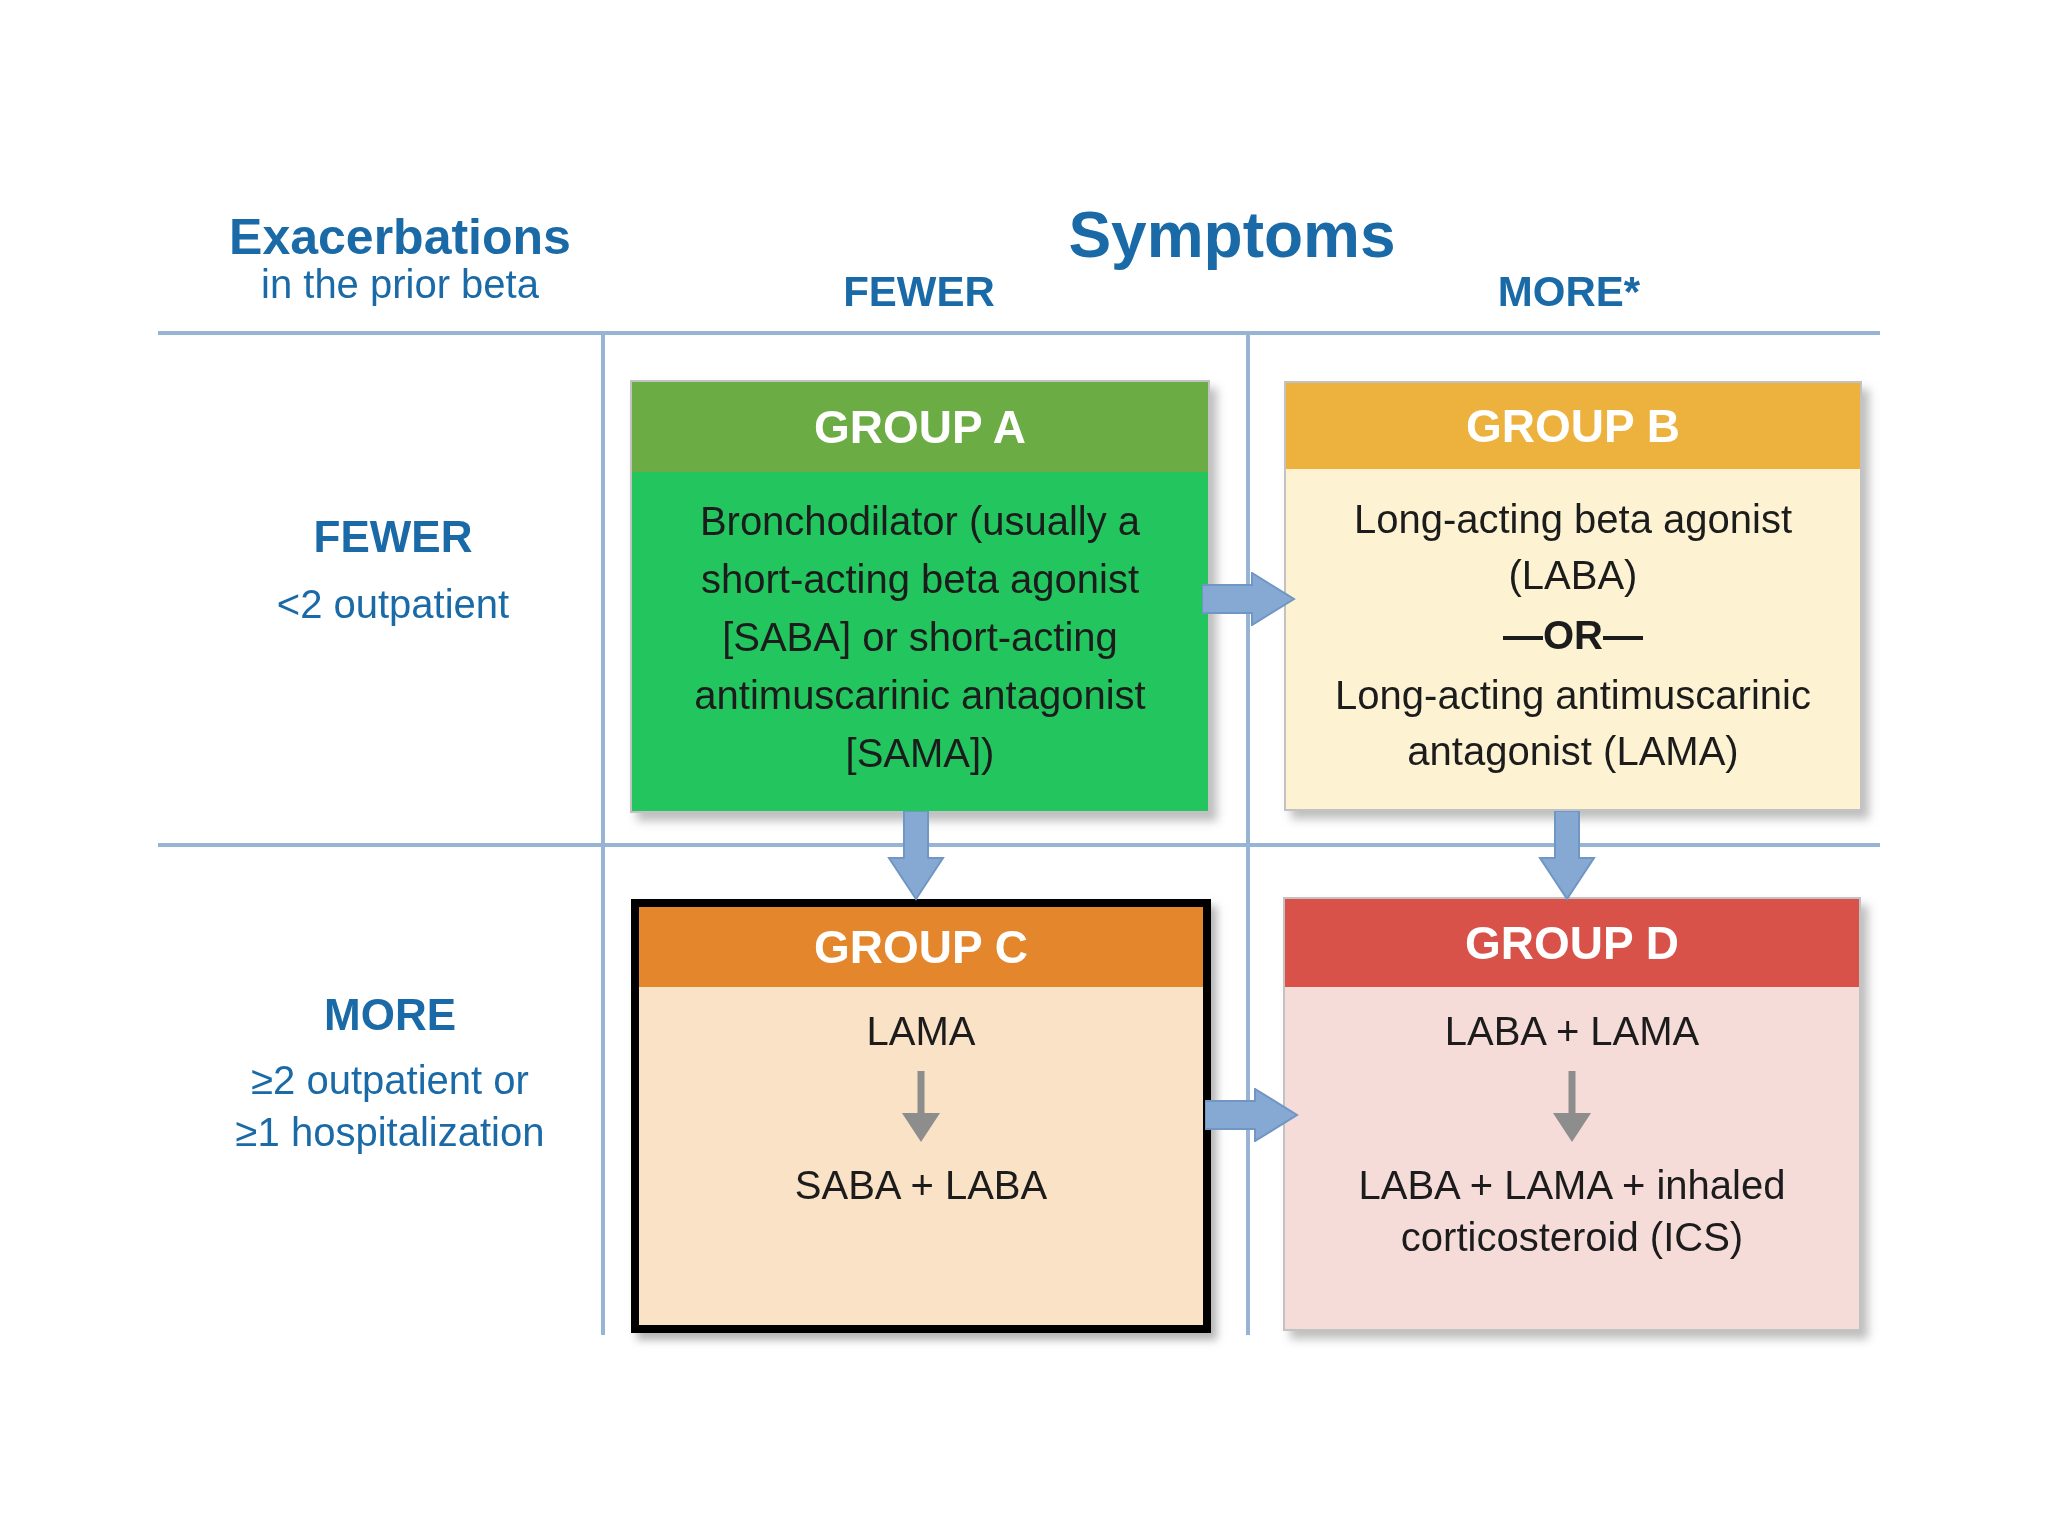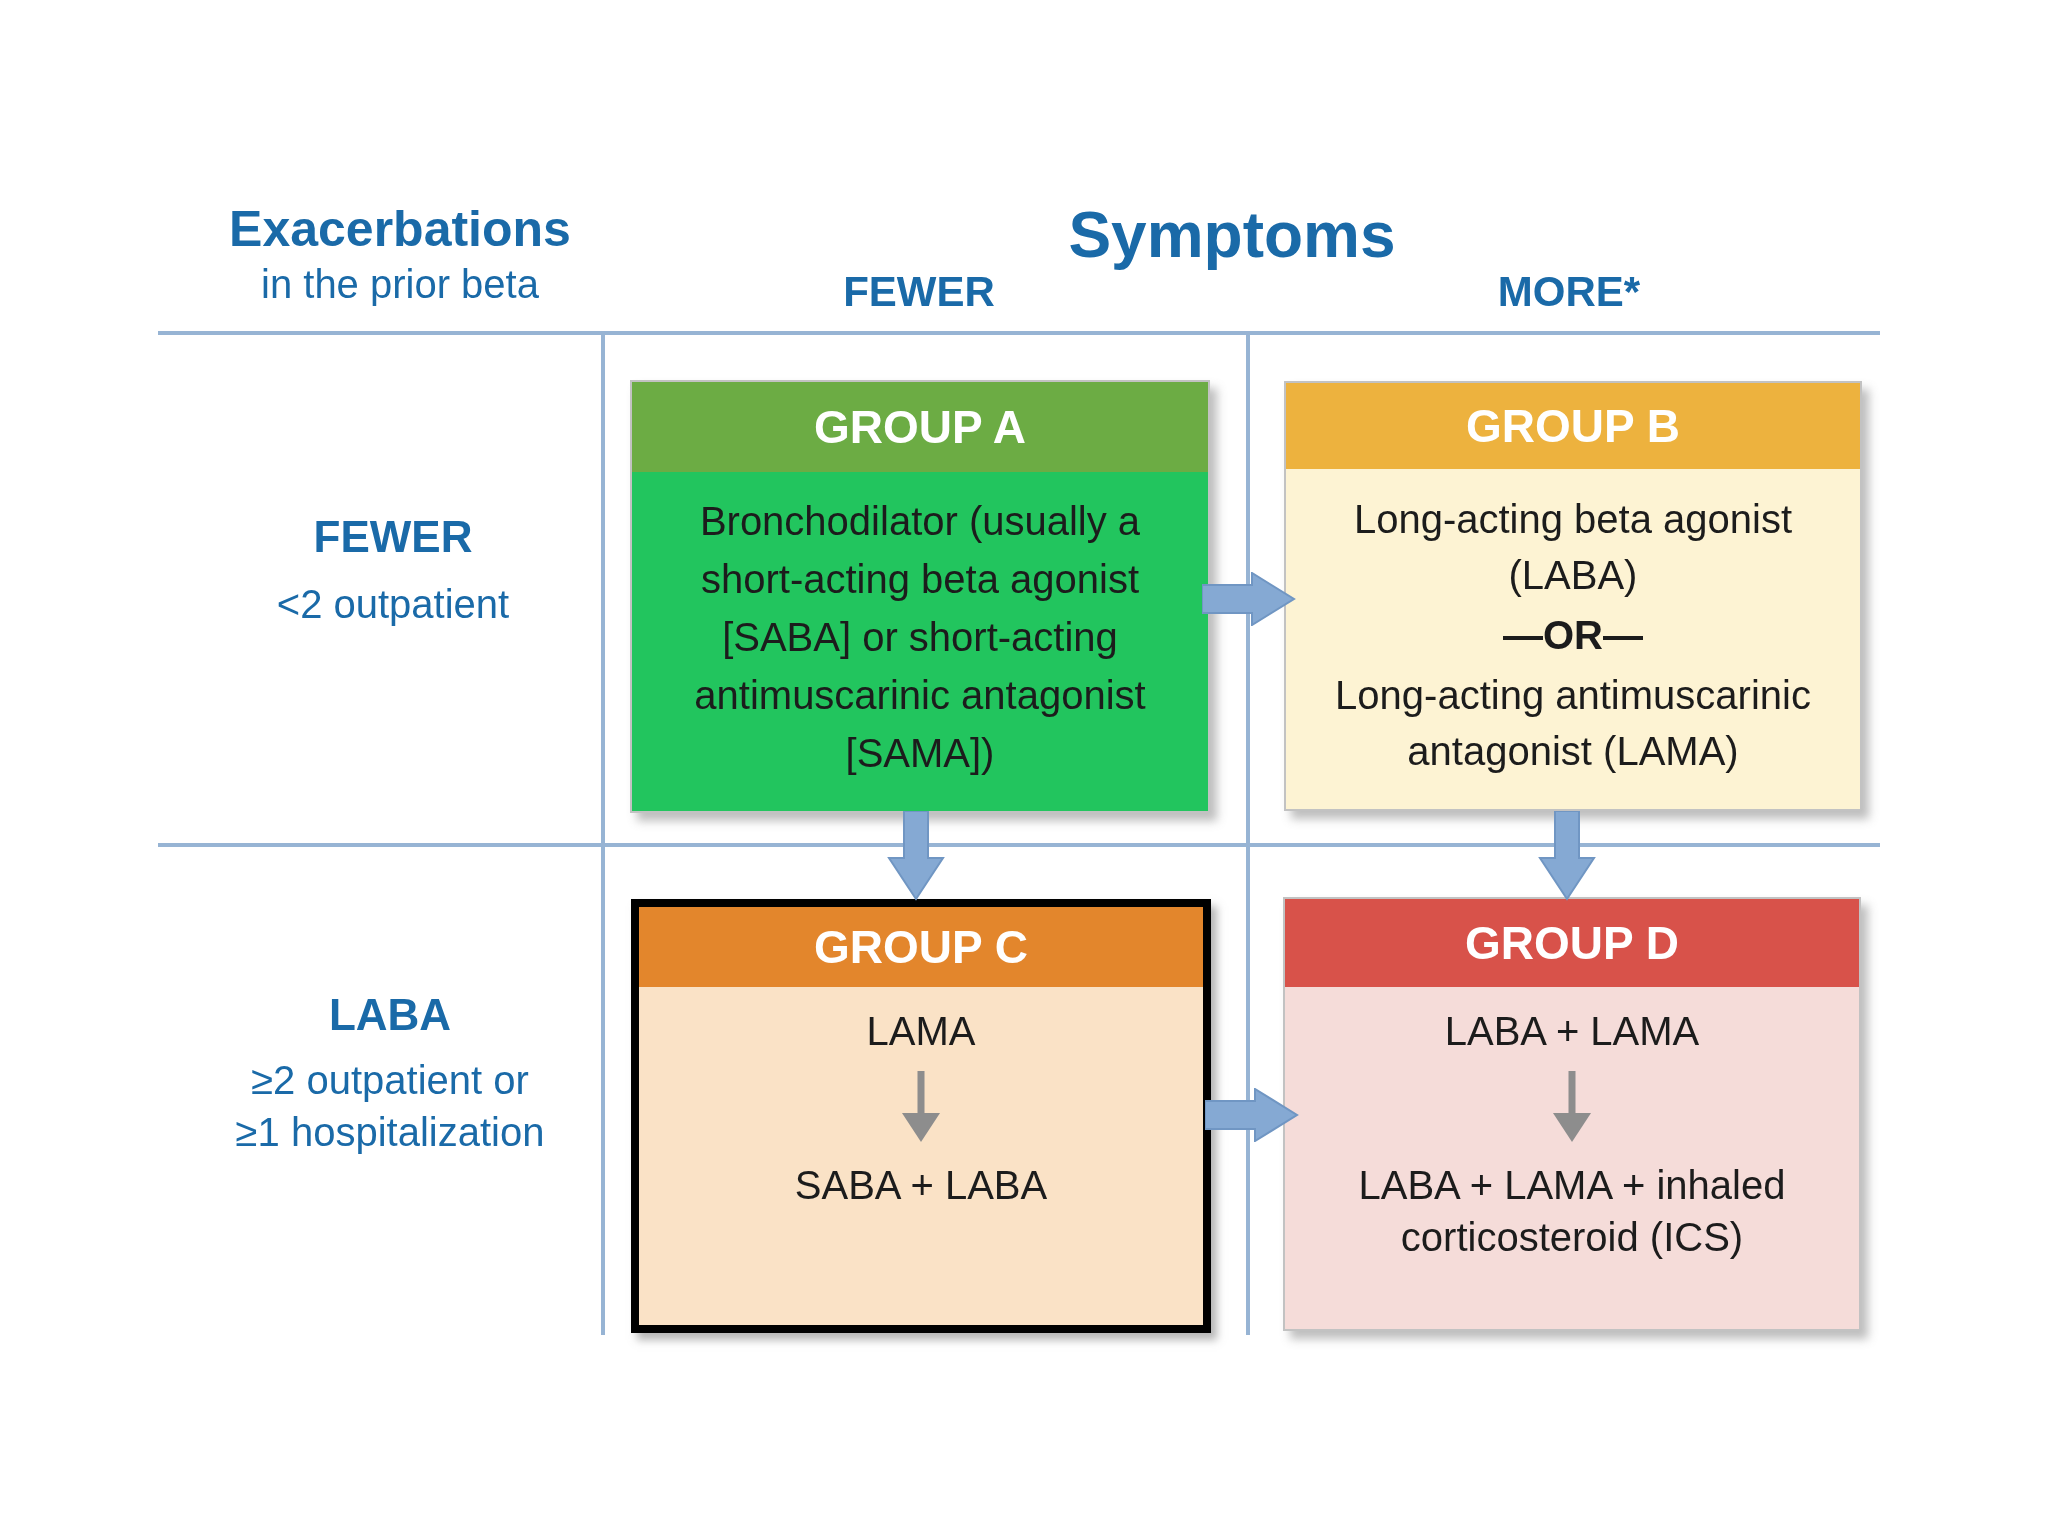--- a/index.html
+++ b/index.html
@@ -55,34 +55,34 @@
   .flow-arrow{z-index:3;}
   .flow-arrow polygon{stroke:#7096c3;stroke-width:2;}
   .step-arrow{flex:0 0 auto;}
   .step-arrow line{stroke:#8d8d8d;stroke-width:7;}
 </style>
 </head>
 <body>
 
 <div id="canvas">
 
-  <div class="abs blue axis-title center" style="left: 150px; top: 200px; width: 500px; color: rgb(26, 106, 168);">Exacerbations</div>
+  <div class="abs blue axis-title center" style="left: 150px; top: 208px; width: 500px; color: rgb(26, 106, 168);">Exacerbations</div>
   <div class="abs blue axis-sub center" style="left: 150px; top: 262px; width: 500px; color: rgb(26, 106, 168);">in the prior beta</div>
   <div class="abs blue center bold" style="left: 1032px; top: 198px; width: 400px; font-size: 64px; color: rgb(26, 106, 168);">Symptoms</div>
   <div class="abs blue col-label center" style="left: 719px; top: 268px; width: 400px; color: rgb(26, 106, 168);">FEWER</div>
   <div class="abs blue col-label center" style="left: 1369px; top: 268px; width: 400px; color: rgb(26, 106, 168);">MORE*</div>
 
   <div class="abs gridline" style="left: 158px; top: 331px; width: 1722px; height: 4px; background-color: rgb(151, 180, 212);"></div>
   <div class="abs gridline" style="left: 158px; top: 843px; width: 1722px; height: 4px; background-color: rgb(151, 180, 212);"></div>
   <div class="abs gridline" style="left: 601px; top: 331px; width: 4px; height: 1004px; background-color: rgb(151, 180, 212);"></div>
   <div class="abs gridline" style="left: 1246px; top: 331px; width: 4px; height: 1004px; background-color: rgb(151, 180, 212);"></div>
 
   <div class="abs blue row-label center" style="left: 193px; top: 512px; width: 400px; color: rgb(26, 106, 168);">FEWER</div>
   <div class="abs blue row-detail center" style="left: 193px; top: 578px; width: 400px; color: rgb(26, 106, 168);">&lt;2 outpatient</div>
-  <div class="abs blue row-label center" style="left: 190px; top: 990px; width: 400px; color: rgb(26, 106, 168);">LABA</div>
+  <div class="abs blue row-label center" style="left: 190px; top: 990px; width: 400px; color: rgb(26, 106, 168);">MORE</div>
   <div class="abs blue row-detail center preline" style="left: 140px; top: 1054px; width: 500px; color: rgb(26, 106, 168);">≥2 outpatient or
 ≥1 hospitalization</div>
 
   <div class="abs card" id="card-a" style="left: 630px; top: 380px; width: 580px; height: 433px; background-color: #22c55e;">
     <div class="card-header" style="height: 90px; background-color: rgb(108, 172, 68);">GROUP A</div>
     <div class="card-body" style="padding-top:20px;">
       <div class="body-text center preline">Bronchodilator (usually a
 short-acting beta agonist
 [SABA] or short-acting
 antimuscarinic antagonist

